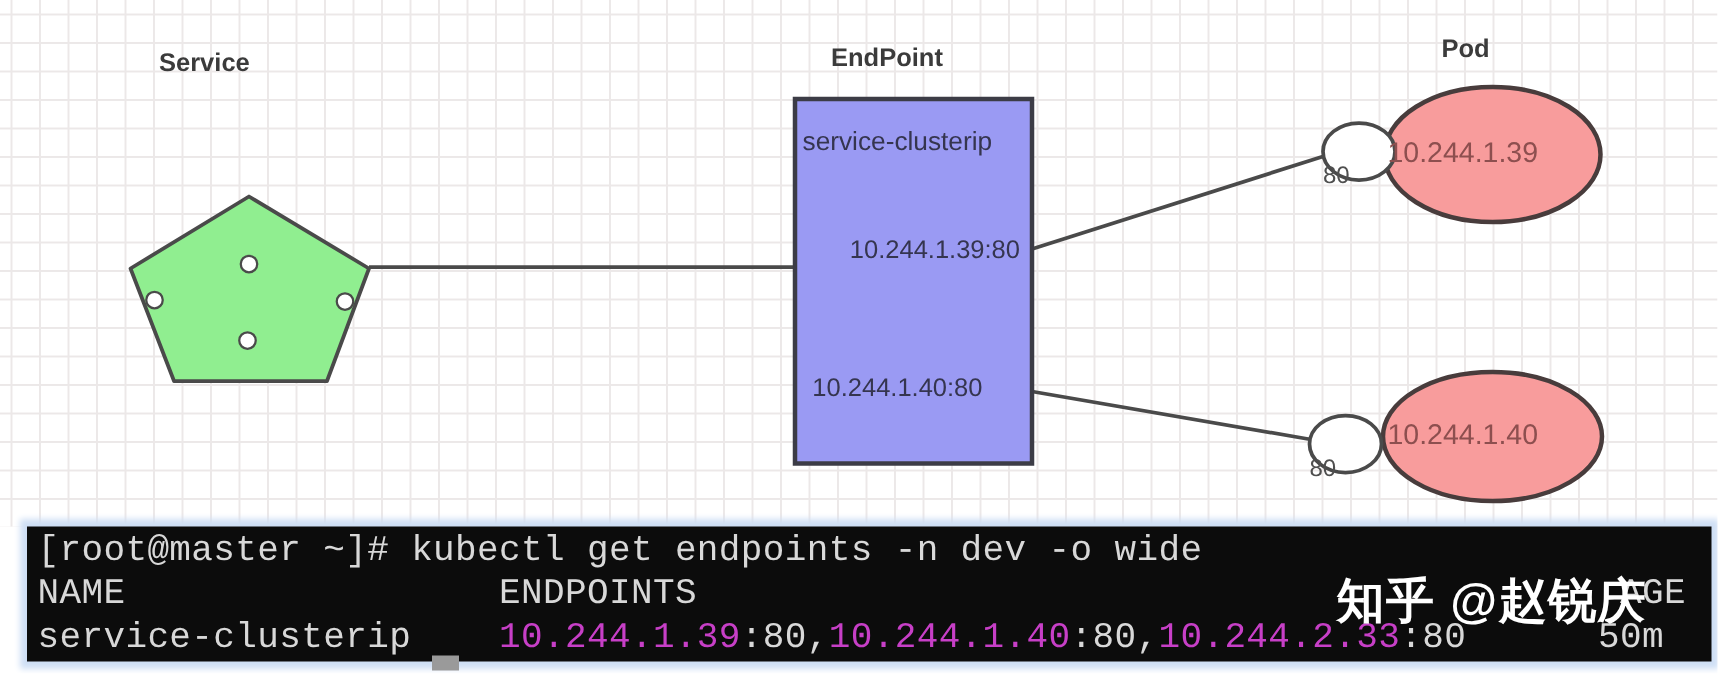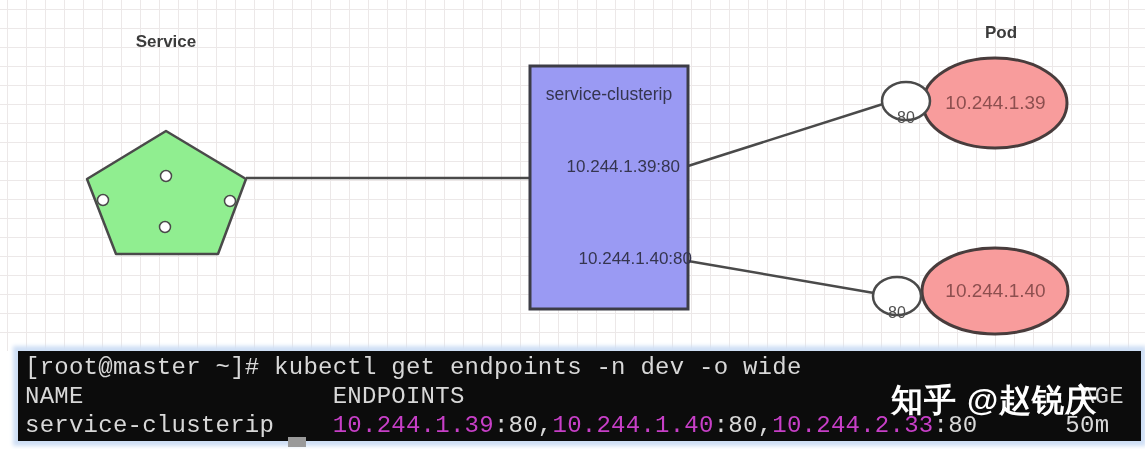--- a/index.html
+++ b/index.html
@@ -14,21 +14,21 @@
   #diagram{
     position:absolute;left:0;top:0;width:1145px;height:351px;
     background-color:#ffffff;
     background-image:
       linear-gradient(to right,#ece8e8 1px,transparent 1px),
       linear-gradient(to bottom,#ece8e8 1px,transparent 1px);
     background-size:19px 19px;
     background-position:7px 9px;
   }
   #diagram svg{position:absolute;left:0;top:0;}
-  .dlabel{position:absolute;text-align:center;line-height:20px;}
+  .dlabel{position:absolute;text-align:left;line-height:20px;}
   .node-title{font-size:17px;font-weight:bold;color:#3b3b3b;}
   .pent-label{font-size:17px;color:#3e5740;line-height:21px;}
   .ep-title{font-size:17.5px;color:#35354f;}
   .ep-ip{font-size:17px;color:#35354f;text-align:right;}
   .pod-ip{font-size:19px;color:#8d4f4f;}
   .port-label{font-size:16px;color:#4f4f4f;margin-top:16px;}
   
   #terminal{
     position:absolute;left:18px;top:351px;width:1123px;height:90px;
     background:#0c0c0c;
@@ -77,28 +77,29 @@
       <rect x="530" y="66" width="158" height="243" stroke-width="3" stroke="#3c3c46" fill="#9a9af3"></rect>
 
       <ellipse cx="995" cy="103" rx="72" ry="45" stroke-width="3" stroke="#483c3c" fill="#f89c9c"></ellipse>
       <ellipse cx="995" cy="291" rx="73" ry="43" stroke-width="3" stroke="#483c3c" fill="#f89c9c"></ellipse>
 
       <ellipse cx="906" cy="101" rx="24" ry="19" fill="#ffffff" stroke="#4a4a4a" stroke-width="2.5"></ellipse>
       <ellipse cx="897" cy="296" rx="24" ry="19" fill="#ffffff" stroke="#4a4a4a" stroke-width="2.5"></ellipse>
     </svg>
 
     <div class="dlabel node-title" style="left:106px;top:32px;width:120px;">Service</div>
+    <div class="dlabel node-title" style="left:554px;top:29px;width:120px;">EndPoint</div>
     <div class="dlabel node-title" style="left:961px;top:23px;width:80px;">Pod</div>
 
     <div class="dlabel pent-label" style="left:106px;top:180px;width:120px;">
     </div>
 
     <div class="dlabel ep-title" style="left:535px;top:84px;width:148px;">service-clusterip</div>
     <div class="dlabel ep-ip" style="left:530px;top:157px;width:150px;">10.244.1.39:80</div>
-    <div class="dlabel ep-ip" style="left:542px;top:249px;width:150px;">10.244.1.40:80</div>
+    <div class="dlabel ep-ip" style="left:505px;top:249px;width:150px;">10.244.1.40:80</div>
 
     <div class="dlabel pod-ip" style="left:925px;top:93px;width:141px;">10.244.1.39</div>
     <div class="dlabel pod-ip" style="left:925px;top:281px;width:141px;">10.244.1.40</div>
 
     <div class="dlabel port-label" style="left:882px;top:92px;width:48px;">80</div>
     <div class="dlabel port-label" style="left:873px;top:287px;width:48px;">80</div>
   </div>
 
   <div id="terminal">
     <pre><span>[root@master ~]# kubectl get endpoints -n dev -o wide</span>

